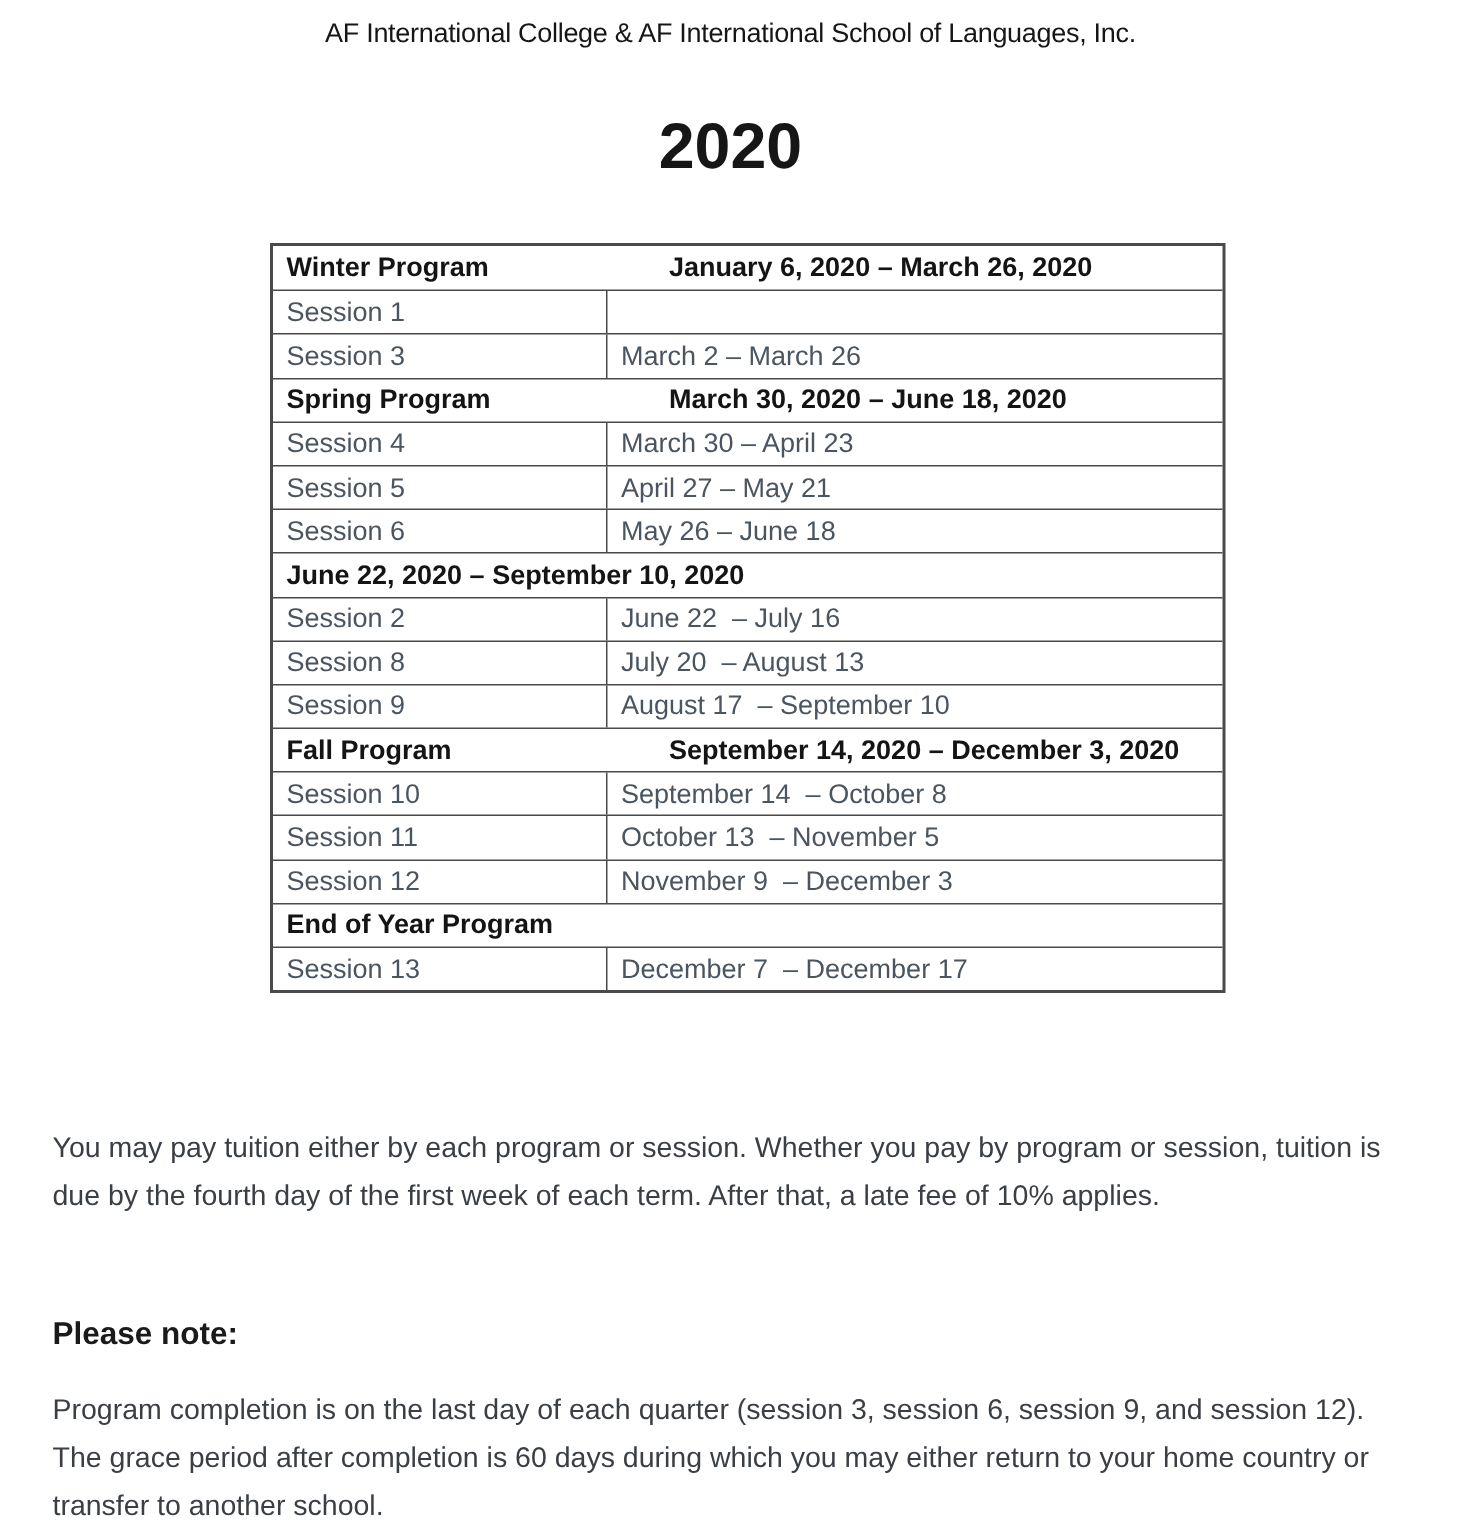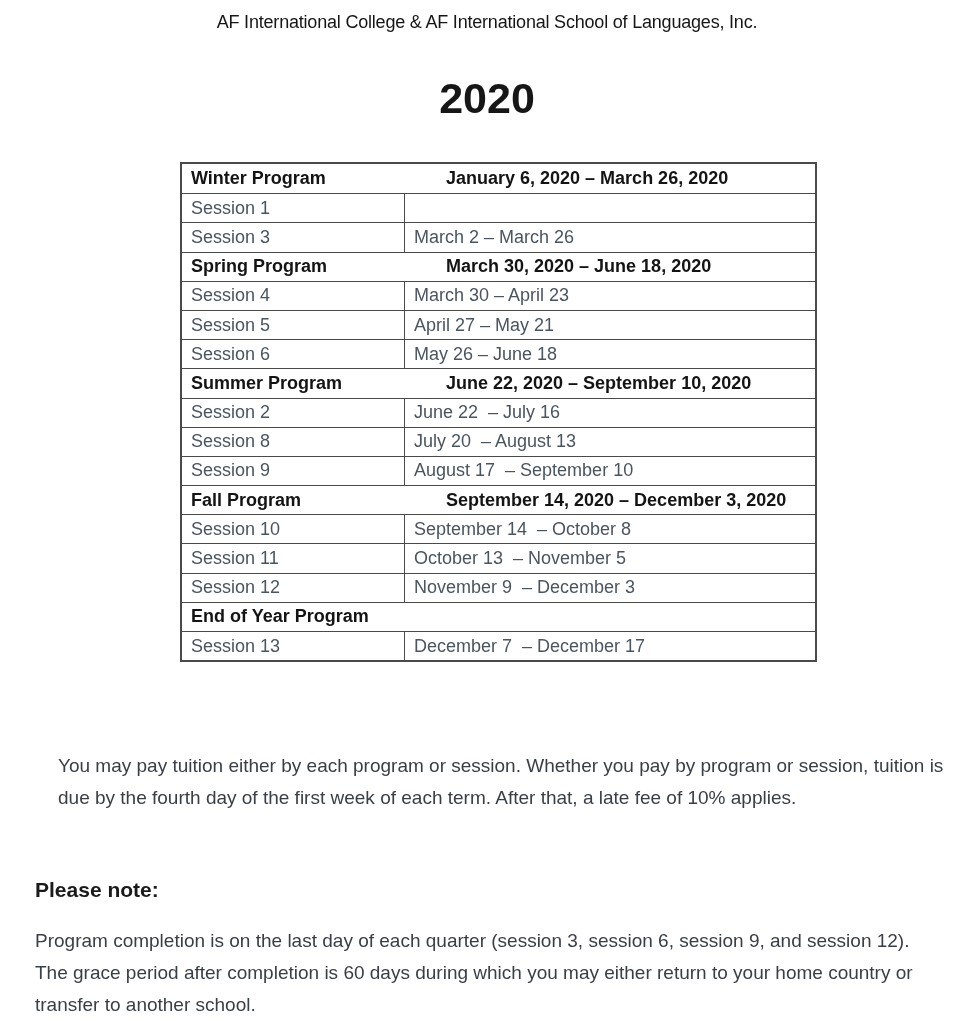--- a/index.html
+++ b/index.html
@@ -71,21 +71,21 @@
     gap: 32px;
   }
   .body-par {
     position: absolute;
     left: 35px;
     width: 912px;
     font-size: 19px;
     line-height: 32px;
     color: #3a3f45;
   }
-  .par-tuition { top: 750px; margin-left: 23px; }
+  .par-tuition { top: 750px; }
   .note-label {
     position: absolute;
     left: 35px;
     top: 878px;
     font-size: 21px;
     font-weight: bold;
     color: #1a1a1a;
   }
   .par-completion { top: 925px; }
 </style>
@@ -118,21 +118,20 @@
     </div>
     <div class="trow session-row">
       <div class="cell name-cell">Session 5</div>
       <div class="cell dates-cell">April 27 – May 21</div>
     </div>
     <div class="trow session-row">
       <div class="cell name-cell">Session 6</div>
       <div class="cell dates-cell">May 26 – June 18</div>
     </div>
     <div class="trow program-row">
-      <div class="cell name-cell">Summer Program</div>
       <div class="cell dates-cell">June 22, 2020 – September 10, 2020</div>
     </div>
     <div class="trow session-row">
       <div class="cell name-cell">Session 2</div>
       <div class="cell dates-cell">June 22  – July 16</div>
     </div>
     <div class="trow session-row">
       <div class="cell name-cell">Session 8</div>
       <div class="cell dates-cell">July 20  – August 13</div>
     </div>

